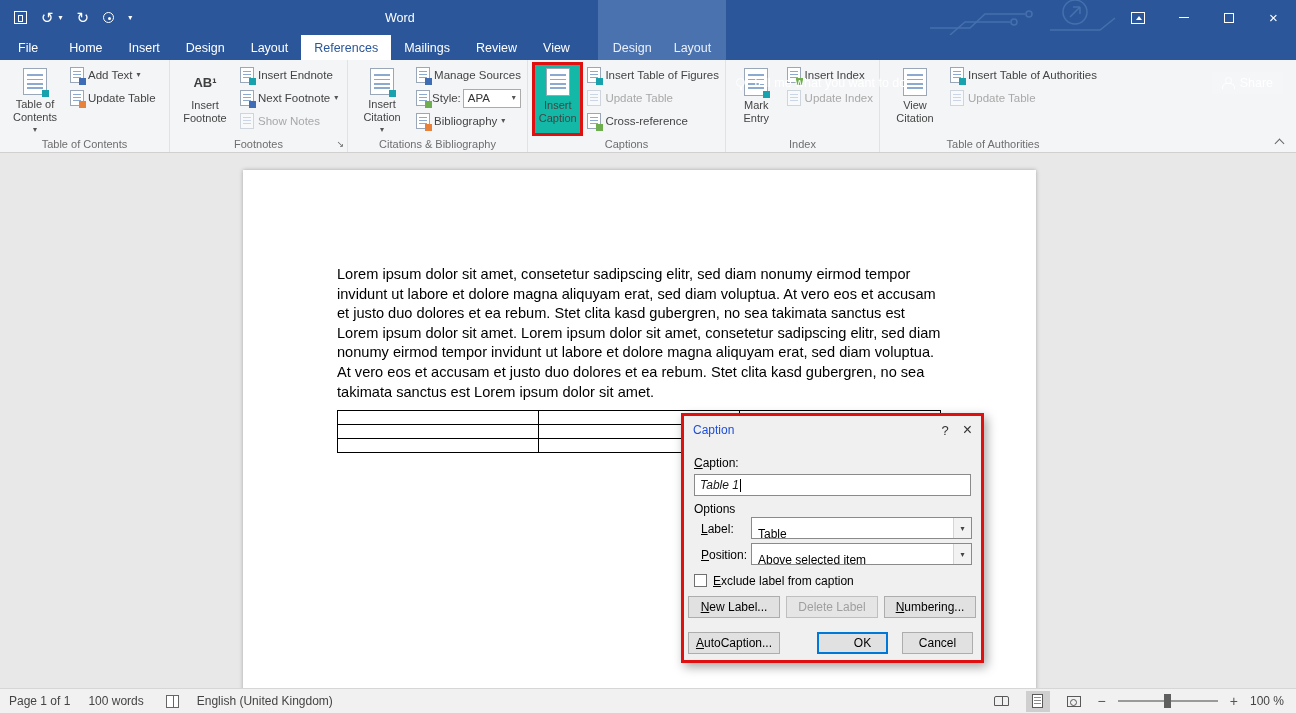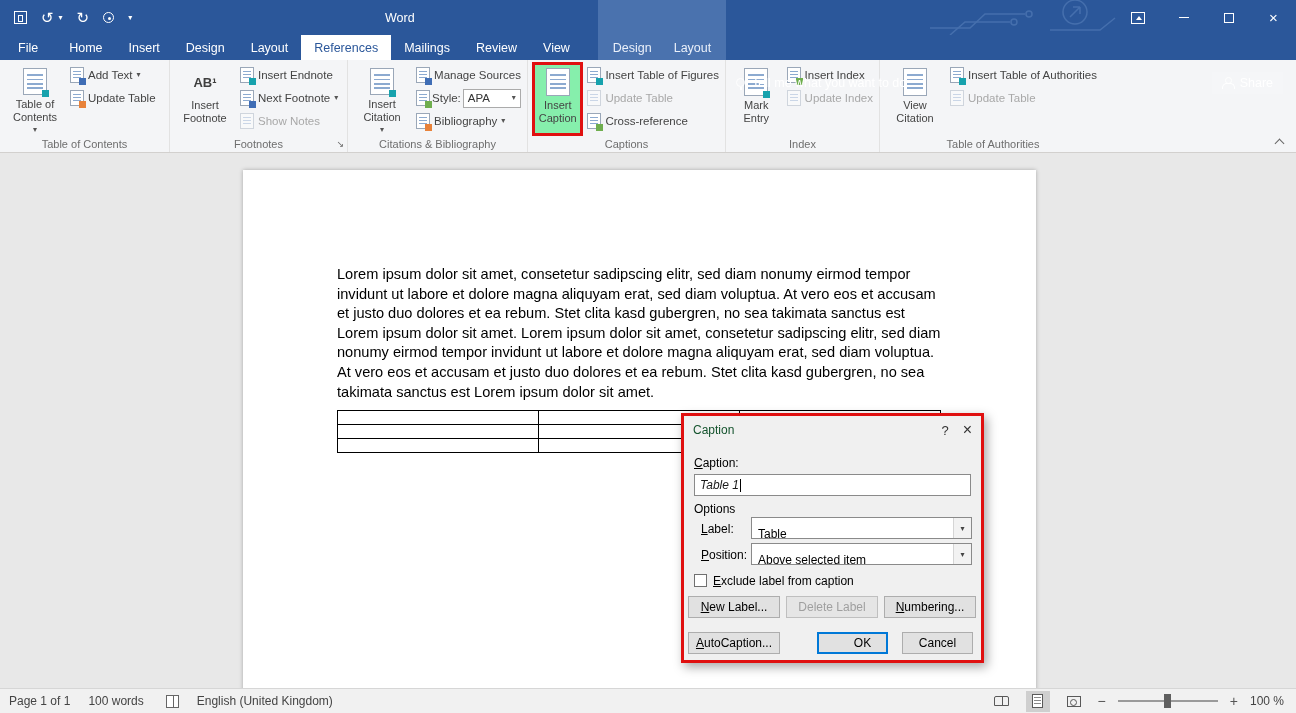--- a/index.html
+++ b/index.html
@@ -48,21 +48,21 @@
   .rgroup { position:relative; height:100%; border-right:1px solid #e2e2e2; padding:4px 6px 18px 6px; display:flex; gap:6px; }
   .rgroup-label { position:absolute; bottom:2px; left:0; right:0; text-align:center; font-size:11px; color:#6e6e6e; white-space:nowrap; }
   .rb-big { display:flex; flex-direction:column; align-items:center; justify-content:flex-start; width:58px; padding-top:4px; text-align:center; gap:3px; }
   .rb-big-label { font-size:11px; line-height:12.5px; color:#444; }
   .rb-col { display:flex; flex-direction:column; justify-content:flex-start; padding-top:3px; gap:7px; }
   .rb-small { display:flex; align-items:center; gap:4px; height:16px; white-space:nowrap; }
   .rb-small-label { font-size:11.5px; color:#444; }
   .rb-small.disabled .rb-small-label { color:#a8a8a8; }
   .rb-small.disabled .i16 { opacity:.4; }
   .caret { font-size:8px; color:#555; line-height:1; }
-  .red-frame { outline:3px solid #e01010; outline-offset:-1px; background:#86efac; }
+  .red-frame { outline:3px solid #e01010; outline-offset:-1px; background:#14b8a6; }
   .i16 { width:14px; height:16px; background:#fff; border:1px solid #9aa7b8; position:relative; flex:none; }
   .i16::before { content:""; position:absolute; left:2px; right:2px; top:3px; height:9px;
     background:repeating-linear-gradient(to bottom,#8caad0 0,#8caad0 1px,transparent 1px,transparent 3px); }
   .i16.teal::after, .i28.teal::after { content:""; position:absolute; right:-3px; bottom:-3px; width:7px; height:7px; background:#17a2ad; }
   .i16.green::after { content:""; position:absolute; right:-3px; bottom:-3px; width:7px; height:7px; background:#6fae4e; }
   .i16.orange::after { content:""; position:absolute; right:-3px; bottom:-3px; width:7px; height:7px; background:#e8823a; }
   .i16.blue::after { content:""; position:absolute; right:-3px; bottom:-3px; width:7px; height:7px; background:#3f6db5; }
   .i28 { width:24px; height:28px; background:#fff; border:1px solid #9aa7b8; position:relative; }
   .i28::before { content:""; position:absolute; left:3px; right:3px; top:5px; height:16px;
     background:repeating-linear-gradient(to bottom,#8caad0 0,#8caad0 1.5px,transparent 1.5px,transparent 4.5px); }
@@ -76,21 +76,21 @@
   
   .doc-area { position:absolute; top:154px; bottom:25px; left:0; right:0; background:#e8e8e8; overflow:hidden; }
   .page { position:absolute; left:243px; top:16px; width:793px; height:620px; background:#fff; box-shadow:0 0 4px rgba(0,0,0,.28); }
   .para { position:absolute; left:94px; width:608px; top:95px; font-size:14.6px; line-height:19.6px; color:#000; }
   .doc-table { position:absolute; left:94px; top:240px; width:604px; border-collapse:collapse; }
   .doc-table td { border:1px solid #000; height:14px; width:33.33%; }
 
   
   .dialog { position:absolute; left:681px; top:413px; width:303px; height:250px; background:#f0f0f0; border:3px solid #e01010; box-shadow:3px 4px 10px rgba(0,0,0,.35); z-index:20; font-size:12px; color:#000; }
   .dlg-titlebar { position:absolute; top:0; left:0; right:0; height:28px; display:flex; align-items:center; padding:0 9px; gap:14px; }
-  .dlg-title { flex:1; font-size:12px; color:#14532d; }
+  .dlg-title { flex:1; font-size:12px; color:#1d4ed8; }
   .dlg-help { color:#333; font-size:13px; }
   .dlg-close { color:#333; font-size:16px; line-height:1; }
   .dlg-label { position:absolute; font-size:12px; color:#000; }
   .ak { display:inline-block; }
   .ak::first-letter { text-decoration:underline; }
   .dlg-input { position:absolute; left:10px; right:10px; top:58px; height:22px; background:#fff; border:1px solid #8a8a8a; display:flex; align-items:center; padding:0 5px; font-style:italic; color:#1a1a1a; }
   .caret-bar { width:1px; height:13px; background:#000; margin-left:1px; }
   .combo { position:absolute; height:22px; background:#fff; border:1px solid #8a8a8a; display:flex; align-items:center; padding:12px 20px 0 6px; }
   .combo .arrowbox { position:absolute; right:0; top:0; bottom:0; width:18px; background:#f2f2f2; border-left:1px solid #d5d5d5; display:flex; align-items:center; justify-content:center; font-size:8px; color:#444; }
   .checkbox { position:absolute; left:10px; top:158px; width:13px; height:13px; background:#fff; border:1px solid #707070; }

